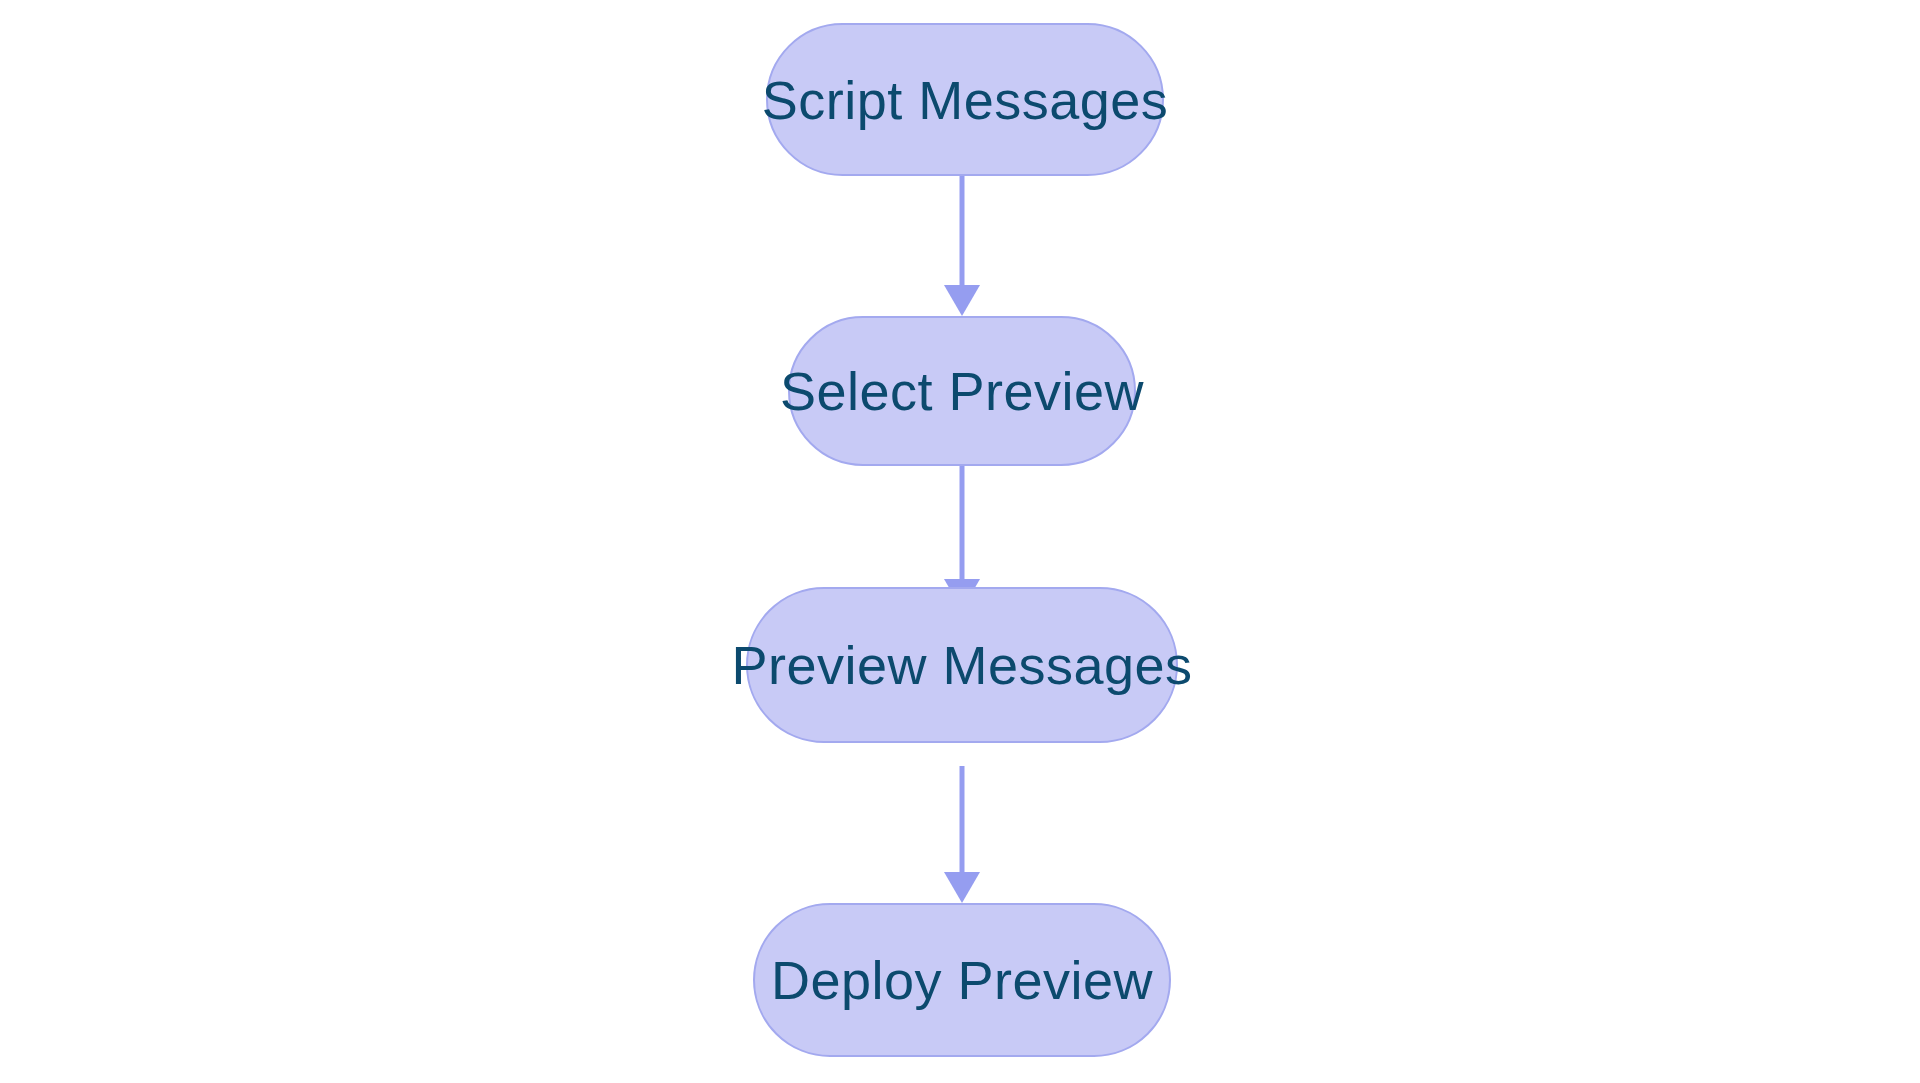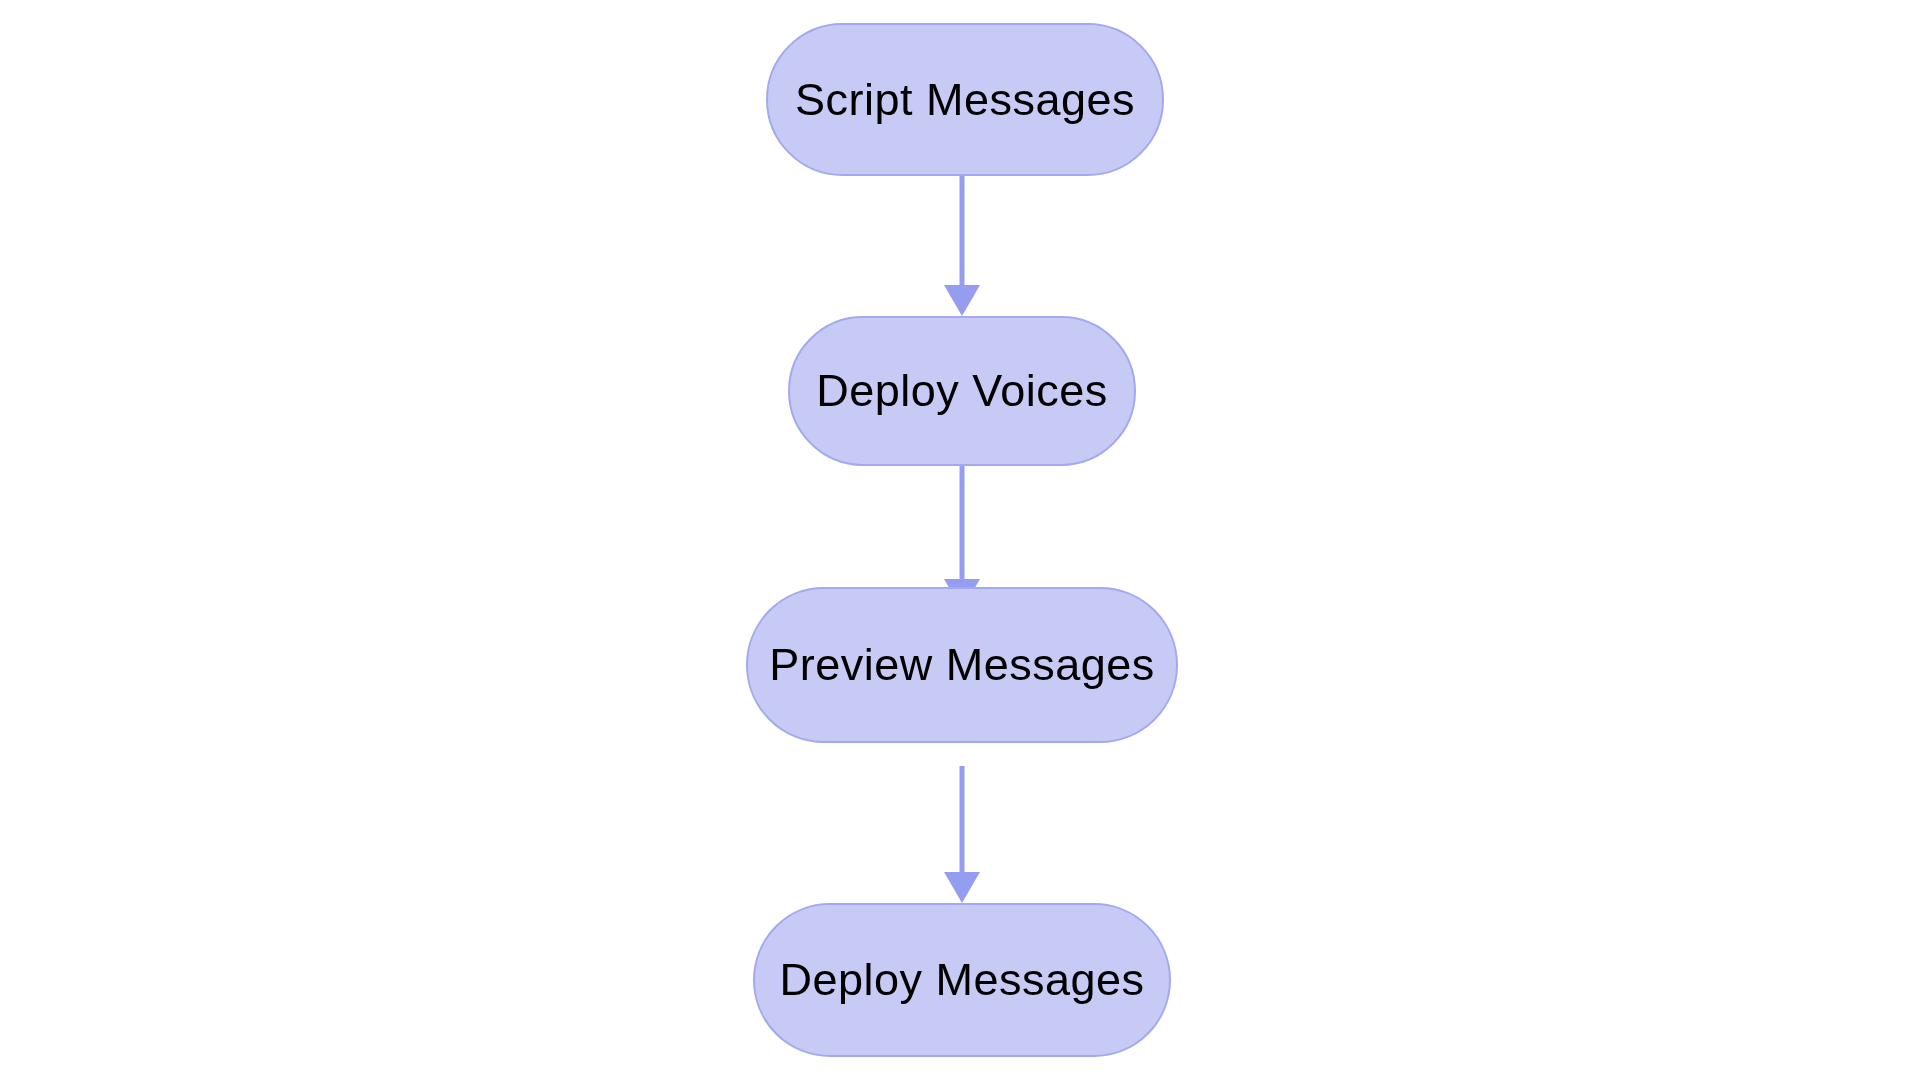--- a/index.html
+++ b/index.html
@@ -19,22 +19,22 @@
     position: absolute;
     box-sizing: border-box;
     background: #c8caf6;
     border: 2.5px solid #a3a9ef;
     border-radius: 90px;
     display: flex;
     align-items: center;
     justify-content: center;
   }
   .node span {
-    color: #000000;
-    font-size: 45px;
+    color: #0c4a6e;
+    font-size: 54px;
     font-weight: 400;
     letter-spacing: 0.5px;
     white-space: nowrap;
   }
   .node1 { left: 766px; top: 23px;  width: 398px; height: 153px; }
   .node2 { left: 788px; top: 316px; width: 348px; height: 150px; }
   .node3 { left: 746px; top: 587px; width: 432px; height: 156px; }
   .node4 { left: 753px; top: 903px; width: 418px; height: 154px; }
   .arrow {
     position: absolute;
@@ -54,34 +54,34 @@
   <div class="node node1">
     <span>Script Messages</span>
   </div>
 
   <svg class="arrow arrow1" width="40" height="140">
     <line x1="20" y1="0" x2="20" y2="112" stroke-width="5" stroke="#959df0"></line>
     <polygon points="2,109 38,109 20,140" fill="#959df0"></polygon>
   </svg>
 
   <div class="node node2">
-    <span>Deploy Voices</span>
+    <span>Select Preview</span>
   </div>
 
   <svg class="arrow arrow2" width="40" height="144">
     <line x1="20" y1="0" x2="20" y2="116" stroke-width="5" stroke="#959df0"></line>
     <polygon points="2,113 38,113 20,144" fill="#959df0"></polygon>
   </svg>
 
   <div class="node node3">
     <span>Preview Messages</span>
   </div>
 
   <svg class="arrow arrow3" width="40" height="137">
     <line x1="20" y1="0" x2="20" y2="109" stroke-width="5" stroke="#959df0"></line>
     <polygon points="2,106 38,106 20,137" fill="#959df0"></polygon>
   </svg>
 
   <div class="node node4">
-    <span>Deploy Messages</span>
+    <span>Deploy Preview</span>
   </div>
 
 </div>
 
 </body></html>

